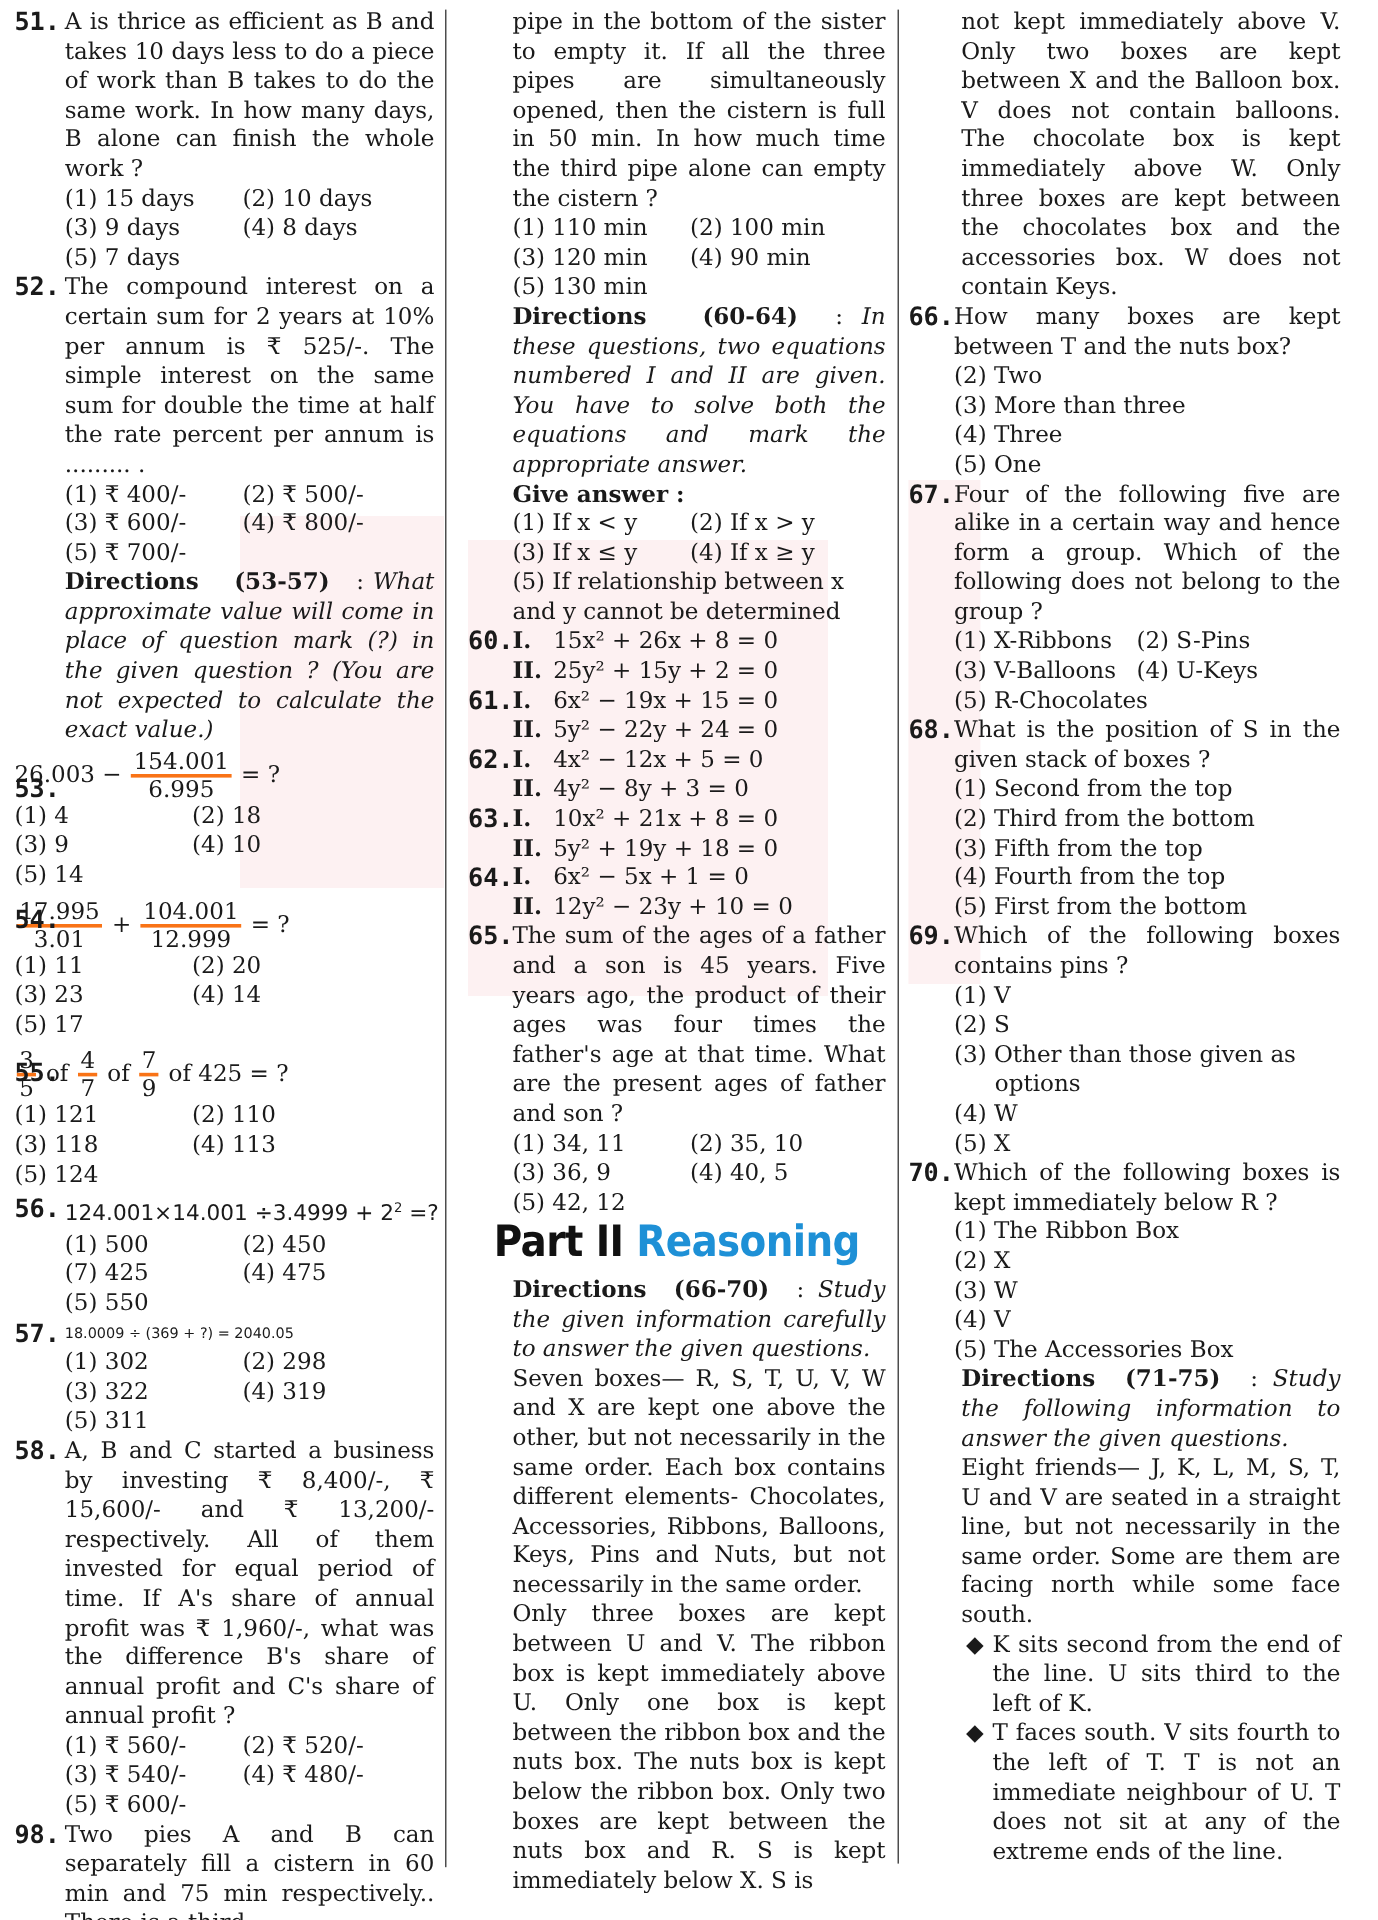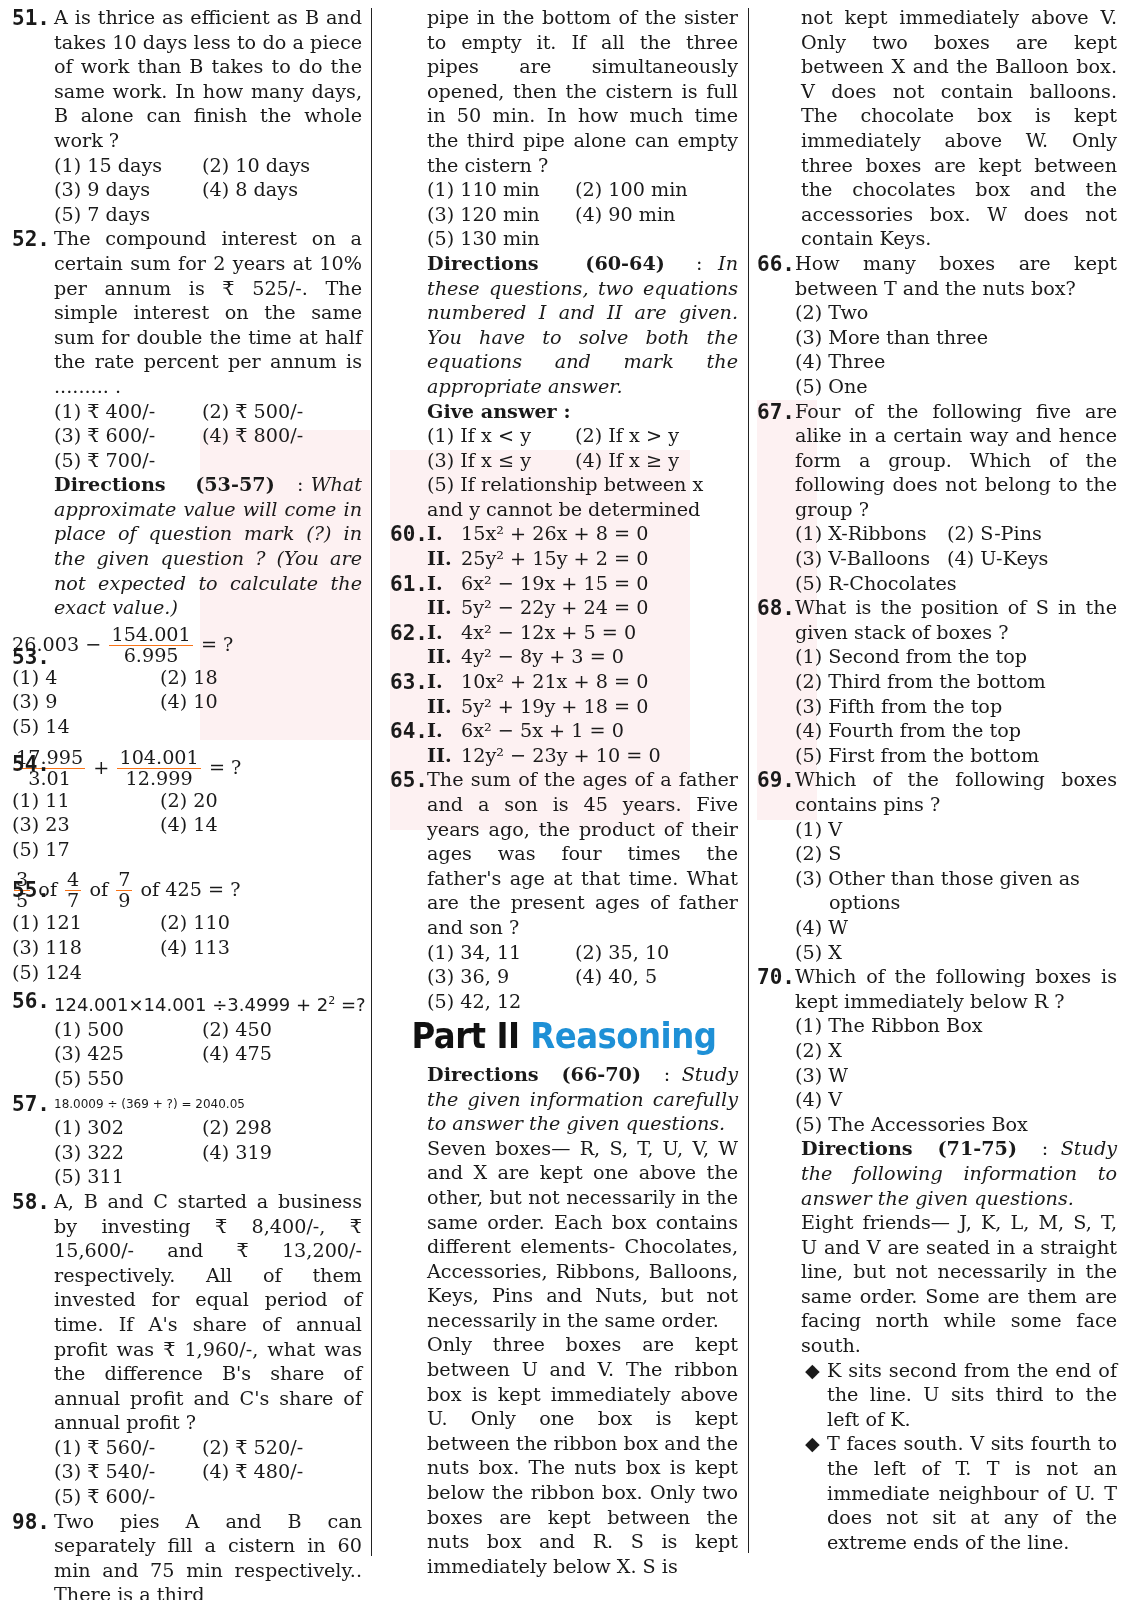--- a/index.html
+++ b/index.html
@@ -20,21 +20,21 @@
   .opts { display:grid; grid-template-columns: 148px auto; column-gap:0; }
   .opts.single { grid-template-columns: auto; }
   .opt { white-space:nowrap; }
   .dir { padding-left:42px; text-align:justify; }
   .c2 .dir { padding-left:37px; }
   .c3 .dir { padding-left:44px; }
   .dir b { font-weight:bold; }
   .dir i { font-style:italic; }
   .eq { display:grid; grid-template-columns: 34px auto; }
   .frac { display:inline-block; vertical-align:middle; text-align:center; line-height:20px; margin:0 2px; }
-  .frac .n { display:block; border-bottom:1px solid #f97316; padding:0 2px; }
+  .frac .n { display:block; border-bottom:3px solid #f97316; padding:0 2px; }
   .frac .d { display:block; padding:0 2px; }
   .math { padding:4px 0; }
   .part { text-align:center; padding:10px 0 14px 0; font-family:"DejaVu Sans Condensed","DejaVu Sans",sans-serif; font-size:36px; font-weight:bold; letter-spacing:-0.5px; }
   .part .a { color:#111; }
   .part .b { color:#1e90d6; }
   .bullet { position:relative; padding-left:70px; text-align:justify; }
   .bullet .dot { position:absolute; left:48px; top:0; }
   .wm { position:absolute; background:rgba(235,120,130,0.10); pointer-events:none; }
   sup { font-size:11px; }
 </style>
@@ -119,21 +119,21 @@
       <span class="opt">(4) 113</span>
       <span class="opt">(5) 124</span>
     </div>
   </div>
   <div class="q">
     <span class="qn">56.</span>
     <div style="white-space:nowrap;font-family:'DejaVu Sans','Liberation Sans',sans-serif;font-size:18px;"><span>124.001×14.001 ÷3.4999 + 2</span><sup>2</sup> <span>=?</span></div>
     <div class="opts">
       <span class="opt">(1) 500</span>
       <span class="opt">(2) 450</span>
-      <span class="opt">(3) 425</span>
+      <span class="opt">(7) 425</span>
       <span class="opt">(4) 475</span>
       <span class="opt">(5) 550</span>
     </div>
   </div>
   <div class="q">
     <span class="qn">57.</span>
     <div style="white-space:nowrap;font-family:'DejaVu Sans','Liberation Sans',sans-serif;font-size:12px;">18.0009 ÷ (369 + ?) = 2040.05</div>
     <div class="opts">
       <span class="opt">(1) 302</span>
       <span class="opt">(2) 298</span>

